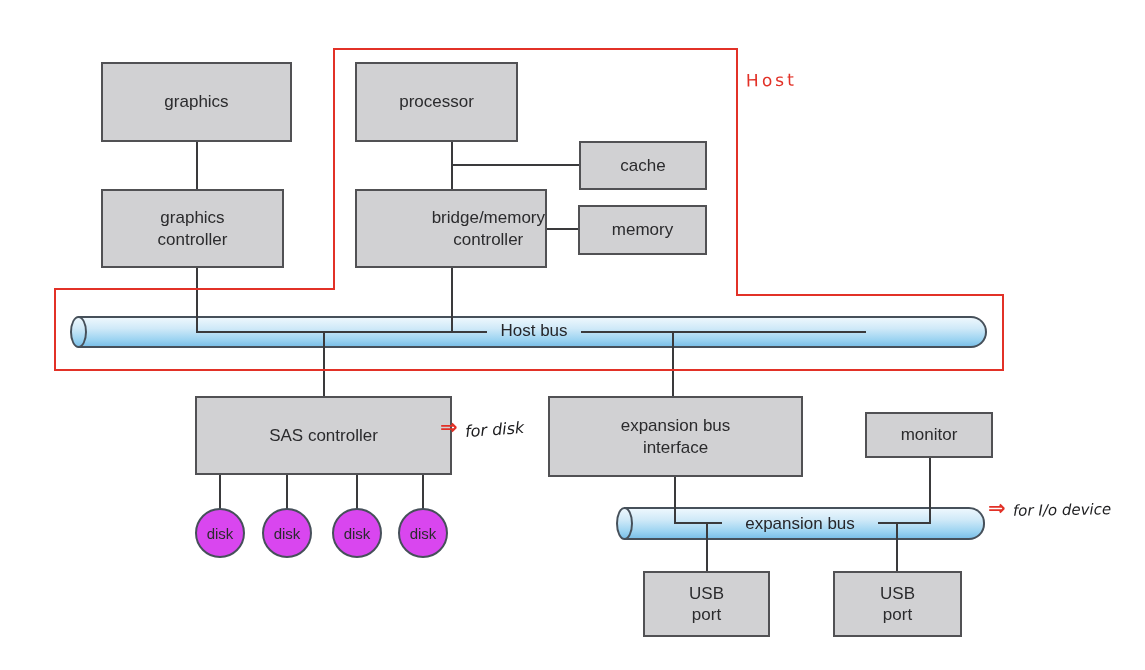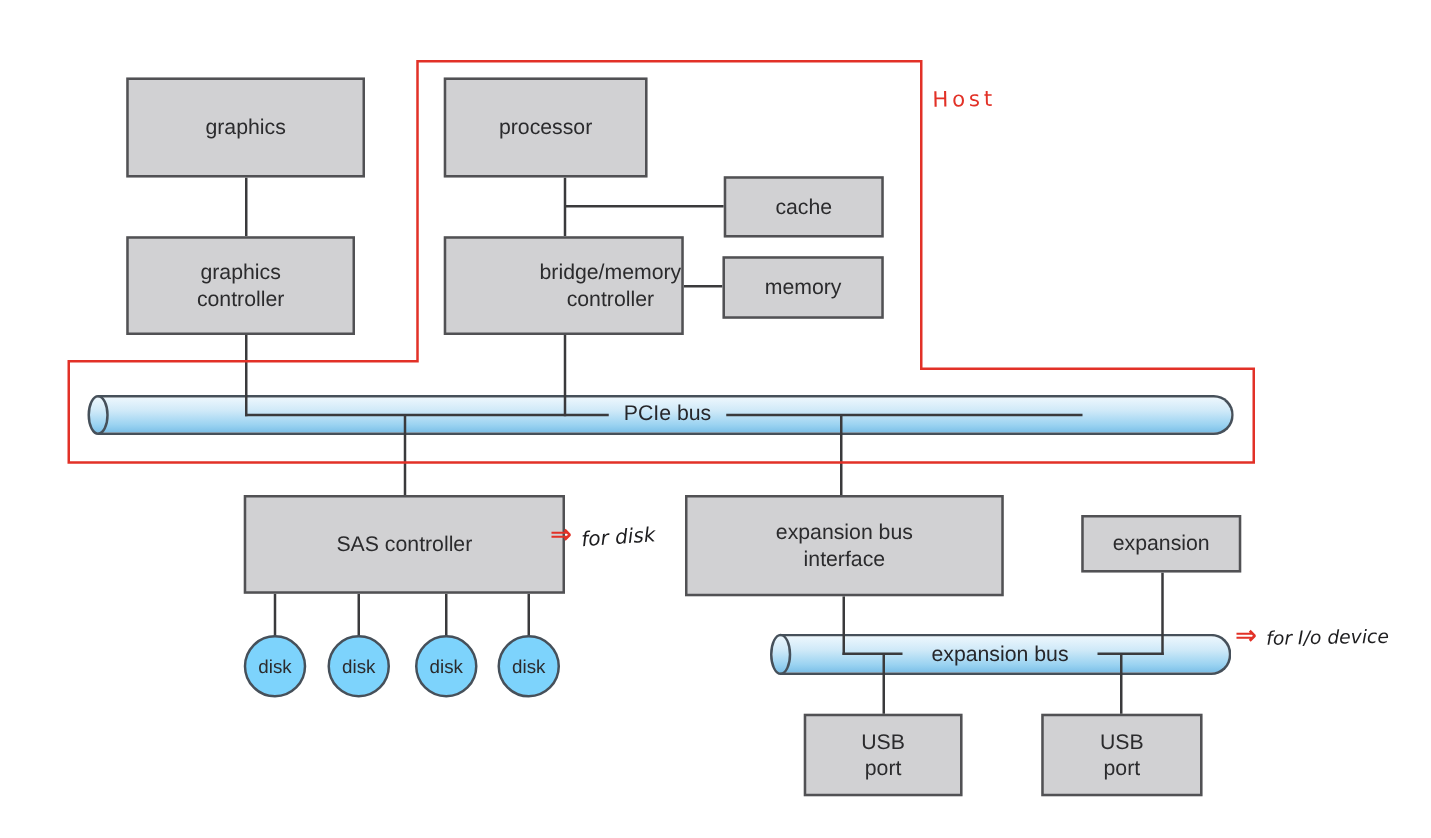--- a/index.html
+++ b/index.html
@@ -48,21 +48,21 @@
   }
   .pcie-label{left:487px;top:315px;width:94px;height:32px;}
   .exp-label{left:718px;top:507px;width:164px;height:33px;}
 
   
   .lines{position:absolute;left:0;top:0;pointer-events:none;}
 
   
   .disk{
     position:absolute;box-sizing:border-box;width:50px;height:50px;border-radius:50%;
-    background:#7dd3fc;border:2px solid #46505a;
+    background:#d946ef;border:2px solid #46505a;
     display:flex;align-items:center;justify-content:center;
     color:#2b2b2d;font-size:15px;
   }
   .disk1{left:195px;top:508px;}
   .disk2{left:262px;top:508px;}
   .disk3{left:332px;top:508px;}
   .disk4{left:398px;top:508px;}
 
   
   .hand{position:absolute;font-family:"DejaVu Sans", sans-serif;}
@@ -114,27 +114,27 @@
   <div class="gbox box-graphics"><span>graphics
 controller</span></div>
   <div class="gbox box-processor"><span>processor</span></div>
   <div class="gbox box-bridge"><span>bridge/memory
 controller</span></div>
   <div class="gbox box-cache"><span>cache</span></div>
   <div class="gbox box-memory"><span>memory</span></div>
   <div class="gbox box-sas"><span>SAS controller</span></div>
   <div class="gbox box-expiface"><span>expansion bus
 interface</span></div>
-  <div class="gbox box-keyboard"><span>expansion</span></div>
+  <div class="gbox box-keyboard"><span>monitor</span></div>
   <div class="gbox box-usb1"><span>USB
 port</span></div>
   <div class="gbox box-usb2"><span>USB
 port</span></div>
 
-  <div class="bus-label pcie-label">PCIe bus</div>
+  <div class="bus-label pcie-label">Host bus</div>
   <div class="bus-label exp-label">expansion bus</div>
 
   <div class="disk disk1">
       <span>disk</span>
     </div>
   <div class="disk disk2">
       <span>disk</span>
     </div>
   <div class="disk disk3">
       <span>disk</span>

